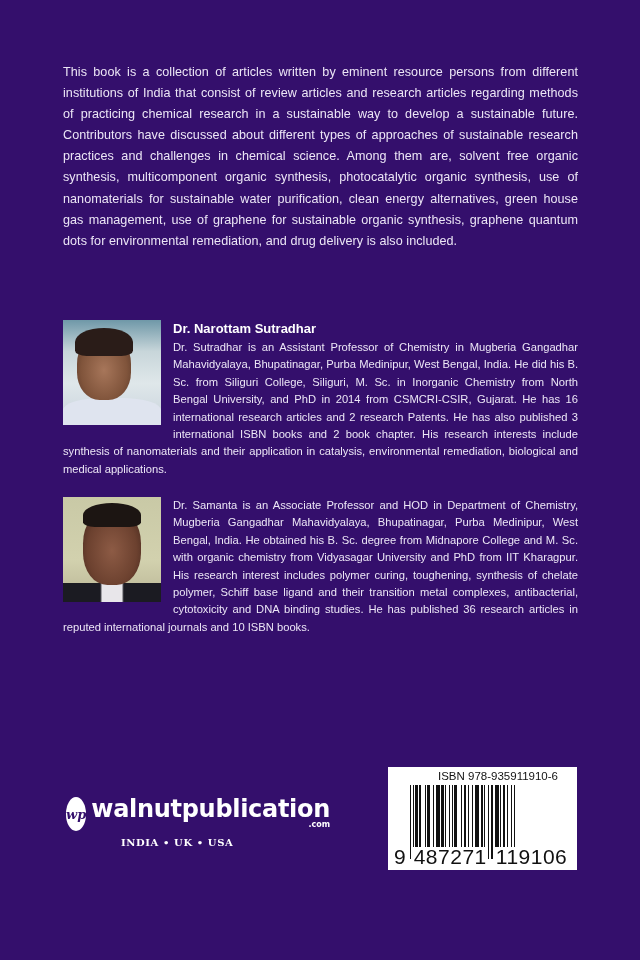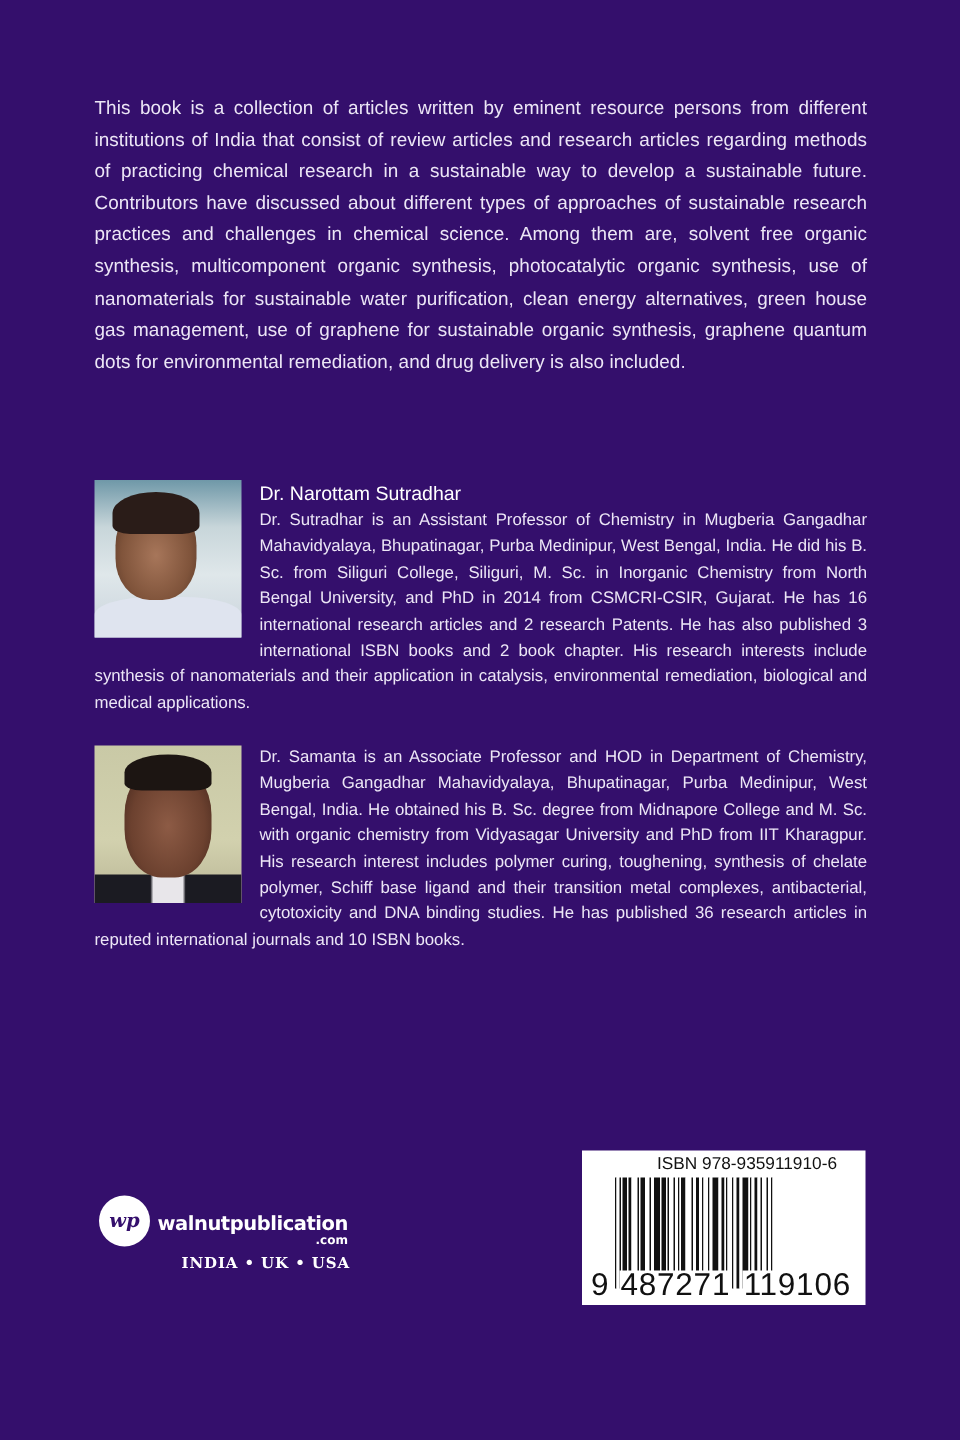--- a/index.html
+++ b/index.html
@@ -73,41 +73,41 @@
       left: 20px; top: 6px; width: 58px; height: 24px;
       border-radius: 50% 50% 20% 20%;
       background: #1c1512;
     }
     .photo-2 .shirt {
       position: absolute;
       left: 0; top: 86px; width: 98px; height: 22px;
       background: linear-gradient(90deg, #1b1b22 0%, #1b1b22 38%, #e8e6ea 40%, #e8e6ea 60%, #1b1b22 62%, #1b1b22 100%);
     }
     .author-name {
-      font-weight: normal;
+      font-weight: bold;
       font-size: 13px;
       line-height: 18px;
       color: #FFFFFF;
       margin-top: 0px;
       margin-bottom: 1px;
     }
     .author-bio {
       font-size: 11.2px;
       line-height: 17.4px;
       text-align: justify;
       color: #ECE6F6;
     }
     .publisher {
       position: absolute;
       left: 66px; top: 797px;
       width: 230px;
     }
     .logo-row {
       display: flex;
-      align-items: flex-end;
+      align-items: flex-start;
     }
     .logo-circle {
       width: 34px; height: 34px;
       border-radius: 50%;
       background: #FFFFFF;
       color: #340F6C;
       display: flex; align-items: center; justify-content: center;
       font-family: "DejaVu Serif", serif;
       font-style: italic;
       font-size: 13px;
@@ -115,21 +115,21 @@
       margin-right: 5px;
     }
     .logo-text {
       display: flex; flex-direction: column;
       align-items: flex-end;
       line-height: 1;
     }
     .logo-name {
       font-family: "DejaVu Sans", sans-serif;
       font-weight: bold;
-      font-size: 13px;
+      font-size: 24px;
       color: #FFFFFF;
       letter-spacing: -0.3px;
     }
     .logo-dotcom {
       font-family: "DejaVu Sans", sans-serif;
       font-weight: bold;
       font-size: 8px;
       color: #FFFFFF;
       margin-top: 0px;
     }

